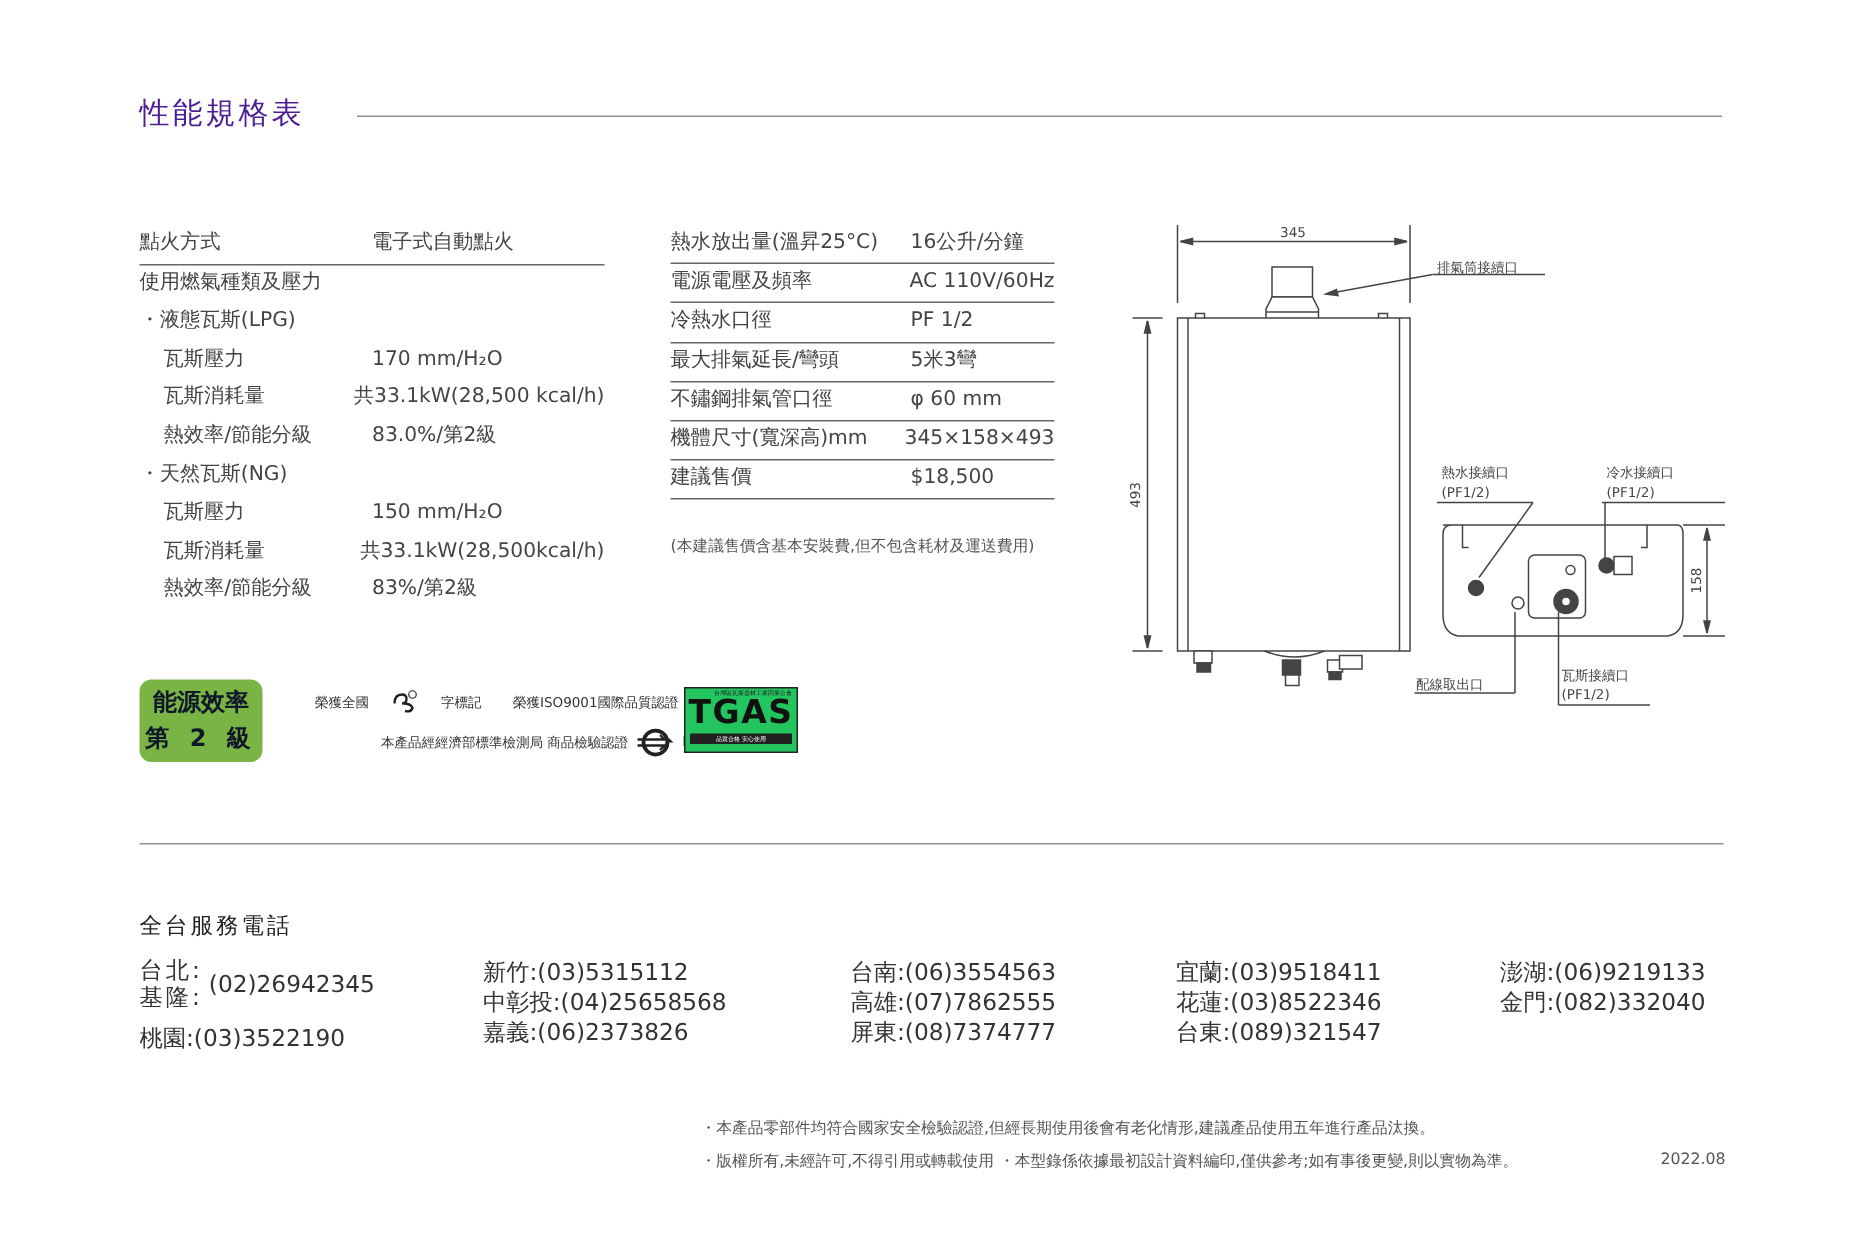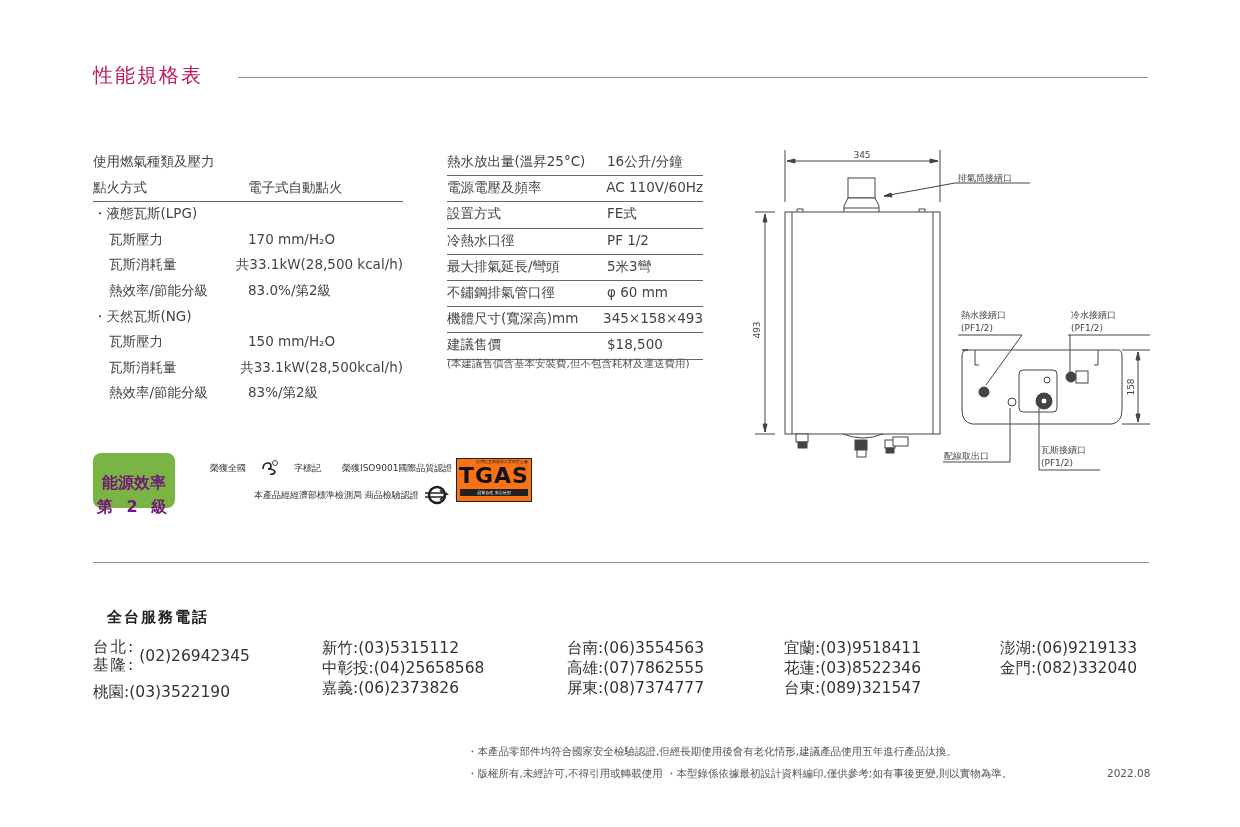--- a/index.html
+++ b/index.html
@@ -1,68 +1,68 @@
 <!DOCTYPE html>
 <html><head>
   <meta charset="utf-8">
   <style>
     html, body { margin: 0; padding: 0; background: #ffffff; }
     body { width: 1240px; height: 827px; position: relative; overflow: hidden;
            font-family: "DejaVu Sans", "Liberation Sans", sans-serif; color: #333; }
     .abs { position: absolute; }
-    .page-title { left: 93px; top: 62px; font-size: 20px; letter-spacing: 2px; color: #be185d; }
+    .page-title { left: 93px; top: 62px; font-size: 20px; letter-spacing: 2px; color: #4c1d95; }
     .title-rule { left: 238px; top: 77px; width: 910px; height: 0; border-top: 1.5px solid #9a8c9d; }
     .spec-left { left: 93px; top: 150px; width: 310px; font-size: 13.5px; color: #444; }
     .spec-left .row { height: 25.6px; line-height: 22px; display: flex; }
     .spec-left .row.first { border-bottom: 1.5px solid #666; }
     .spec-left .lab { width: 155px; white-space: nowrap; }
     .spec-left .lab.ind { padding-left: 16px; width: 139px; }
     .spec-left .val { white-space: nowrap; }
     .spec-right { left: 447px; top: 150px; width: 256px; font-size: 13.5px; color: #444; }
     .spec-right .row { height: 25.2px; line-height: 22px; display: flex; border-bottom: 1.2px solid #666; }
     .spec-right .lab { width: 160px; white-space: nowrap; }
     .spec-right .val { white-space: nowrap; }
     .spec-note { left: 447px; top: 357px; font-size: 10.5px; color: #555; white-space: nowrap; }
     .diagram { left: 750px; top: 140px; width: 410px; height: 340px; }
     .dlabel { font-size: 9px; fill: #444; font-family: "DejaVu Sans", sans-serif; }
     .energy-badge { left: 93px; top: 453px; width: 82px; height: 55px; background: #7ab445; border-radius: 8px;
-                    color: #701a75; font-weight: bold; text-align: center; font-size: 16px; line-height: 24px; padding-top: 18px; box-sizing: border-box; }
+                    color: #0f172a; font-weight: bold; text-align: center; font-size: 16px; line-height: 24px; padding-top: 3px; box-sizing: border-box; }
     .energy-badge .l2 { letter-spacing: 4px; }
     .cert-line1 { left: 210px; top: 460px; font-size: 9px; color: #333; white-space: nowrap; display: flex; align-items: center; gap: 15px; }
     .cert-line2 { left: 210px; top: 485px; font-size: 9px; color: #333; white-space: nowrap; display: flex; align-items: center; gap: 4px; margin-left: 44px; }
-    .tgas { left: 456px; top: 458px; width: 76px; height: 44px; border: 1.5px solid #222; box-sizing: border-box; background: #f97316; }
+    .tgas { left: 456px; top: 458px; width: 76px; height: 44px; border: 1.5px solid #222; box-sizing: border-box; background: #22c55e; }
     .tgas .top { font-size: 4px; text-align: right; padding-right: 3px; color: #222; height: 6px; line-height: 6px; }
     .tgas .big { font-size: 22px; font-weight: bold; color: #111; line-height: 22px; text-align: center; letter-spacing: 1px; }
     .tgas .bar { background: #222; color: #fff; font-size: 4px; height: 7px; line-height: 7px; margin: 2px 3px 0; text-align: center; }
     .section-rule { left: 93px; top: 562px; width: 1056px; height: 0; border-top: 1.5px solid #9a8c9d; }
-    .svc-title { left: 93px; top: 608px; font-size: 15px; font-weight: bold; color: #222; letter-spacing: 2px; margin-left: 14px; }
+    .svc-title { left: 93px; top: 608px; font-size: 15px; font-weight: normal; color: #222; letter-spacing: 2px; }
     .svc-col { top: 638px; font-size: 15.5px; color: #333; line-height: 20px; white-space: nowrap; }
     .svc-col .line { height: 20px; }
     .svc-col .cn { letter-spacing: 2px; }
     .tpe-group { display: flex; align-items: center; }
     .tpe-labels { display: flex; flex-direction: column; }
     .footer { left: 467px; font-size: 10.5px; color: #555; white-space: nowrap; }
     .footer-date { left: 1107px; top: 767px; font-size: 10.5px; color: #555; }
   </style>
 </head>
 <body>
 
 <div class="abs page-title">性能規格表</div>
 <div class="abs title-rule"></div>
 
 <div class="abs spec-left">
-  <div class="row">
-      <span class="lab">使用燃氣種類及壓力</span>
-      <span class="val"></span>
-    </div>
   <div class="row first">
       <span class="lab">點火方式</span>
       <span class="val">電子式自動點火</span>
     </div>
   <div class="row">
+      <span class="lab">使用燃氣種類及壓力</span>
+      <span class="val"></span>
+    </div>
+  <div class="row">
       <span class="lab">・液態瓦斯(LPG)</span>
       <span class="val"></span>
     </div>
   <div class="row">
       <span class="lab ind">瓦斯壓力</span>
       <span class="val">170 mm/H₂O</span>
     </div>
   <div class="row">
       <span class="lab ind">瓦斯消耗量</span>
       <span class="val">共33.1kW(28,500 kcal/h)</span>
@@ -90,24 +90,20 @@
 </div>
 
 <div class="abs spec-right">
   <div class="row">
       <span class="lab">熱水放出量(溫昇25°C)</span>
       <span class="val">16公升/分鐘</span>
     </div>
   <div class="row">
       <span class="lab">電源電壓及頻率</span>
       <span class="val">AC 110V/60Hz</span>
-    </div>
-  <div class="row">
-      <span class="lab">設置方式</span>
-      <span class="val">FE式</span>
     </div>
   <div class="row">
       <span class="lab">冷熱水口徑</span>
       <span class="val">PF 1/2</span>
     </div>
   <div class="row">
       <span class="lab">最大排氣延長/彎頭</span>
       <span class="val">5米3彎</span>
     </div>
   <div class="row">

